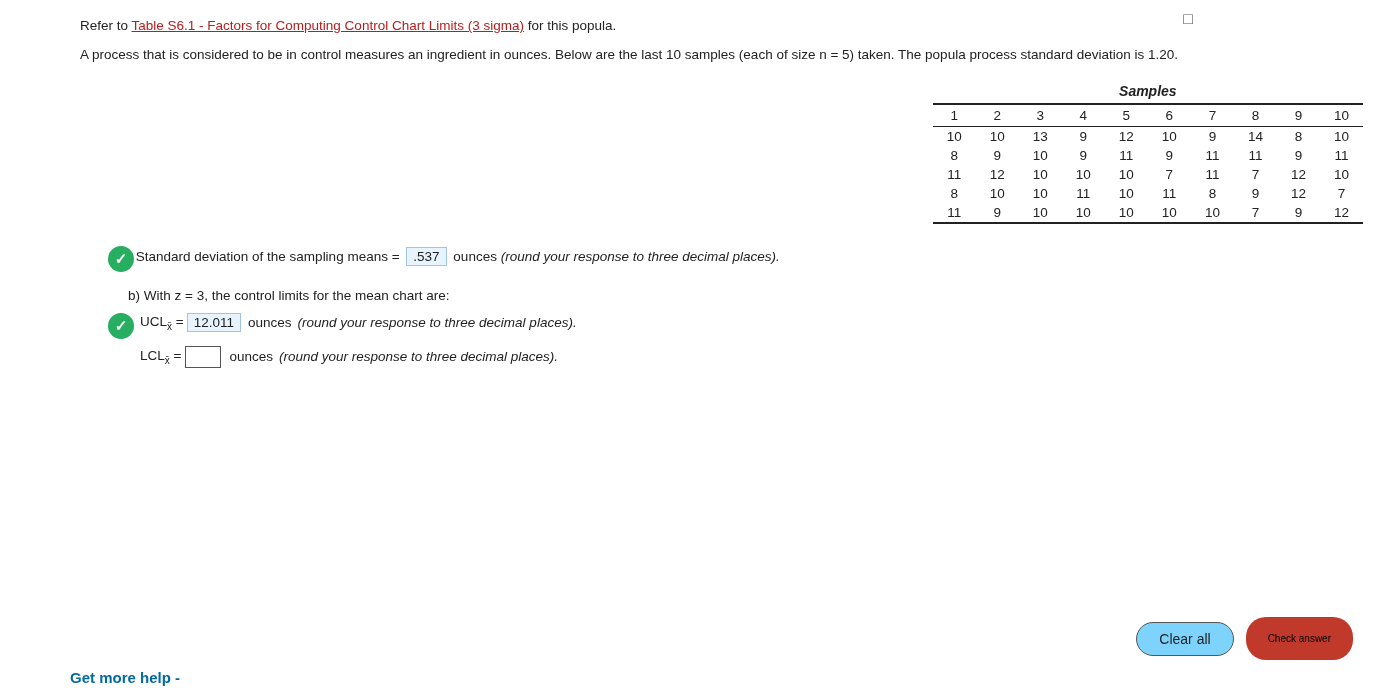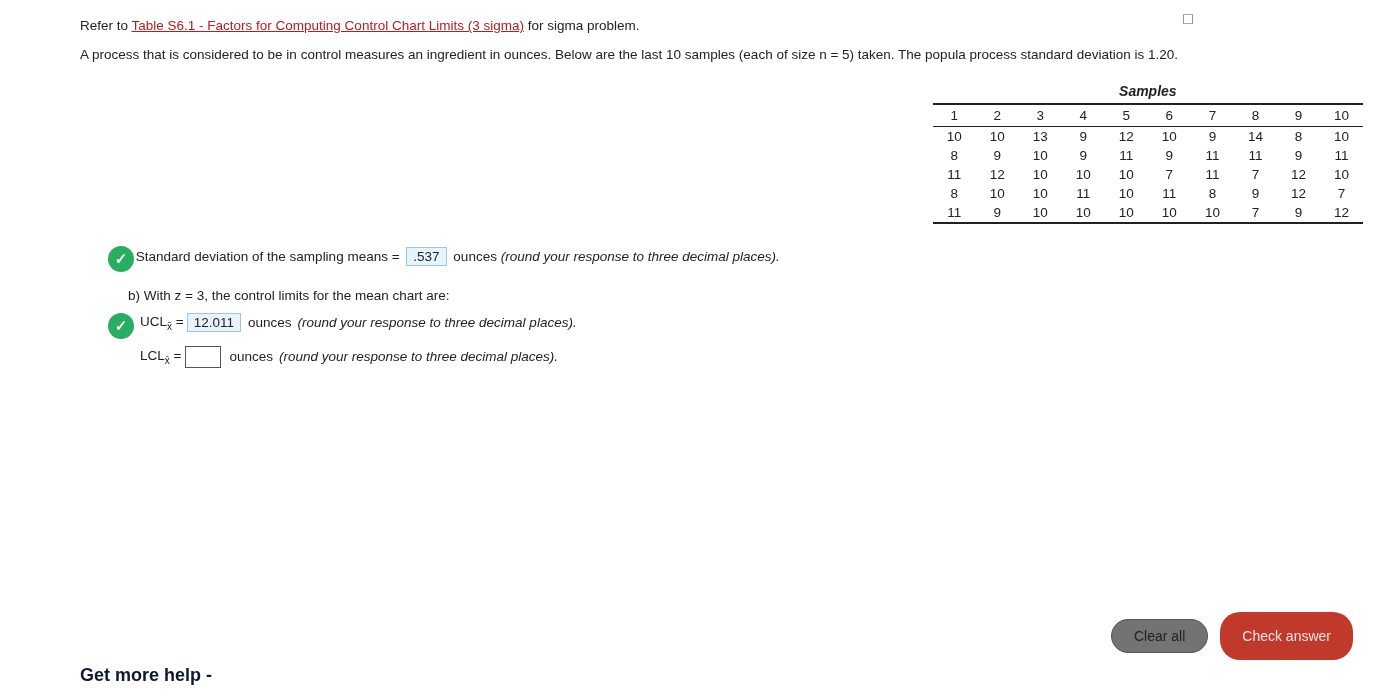--- a/index.html
+++ b/index.html
@@ -153,45 +153,45 @@
       position: absolute;
       bottom: 36px;
       right: 40px;
       display: flex;
       align-items: center;
       gap: 12px;
     }
 
     .clear-all-btn {
       border: 1.5px solid #555;
-      background: #737373;
+      background: #7dd3fc;
       border-radius: 20px;
       padding: 8px 22px;
       font-size: 14px;
       cursor: pointer;
       color: #222;
     }
 
     .check-answer-btn {
       background: #c0392b;
-      color: #e5e5e5;
+      color: #000000;
       border: none;
       border-radius: 20px;
       padding: 16px 22px;
-      font-size: 14px;
+      font-size: 10px;
       cursor: pointer;
     }
 
     .get-more-help {
       position: absolute;
       bottom: 10px;
-      left: 80px;
-      font-size: 18px;
+      left: 70px;
+      font-size: 15px;
       font-weight: bold;
-      color: #0f172a;
+      color: #0369a1;
     }
 
     
     .copy-icon {
       position: absolute;
       top: 10px;
       right: 200px;
       font-size: 16px;
       color: #555;
     }
@@ -212,21 +212,21 @@
     }
   </style>
 </head>
 <body>
 
 <div class="left-sidebar"></div>
 
 <div class="main-container">
 
   <div class="reference-line">
-    <span>Refer to </span><a href="#">Table S6.1 - Factors for Computing Control Chart Limits (3 sigma)</a><span> for sigma problem.</span>
+    <span>Refer to </span><a href="#">Table S6.1 - Factors for Computing Control Chart Limits (3 sigma)</a><span> for this popula.</span>
   </div>
 
   <div class="problem-text">A process that is considered to be in control measures an ingredient in ounces. Below are the last 10 samples (each of size n = 5) taken. The popula process standard deviation is 1.20.</div>
 
   <div class="copy-icon">□</div>
 
   <div class="table-section">
     <div class="samples-table-wrapper">
       <div class="samples-label">Samples</div>
       <table class="samples-table">

